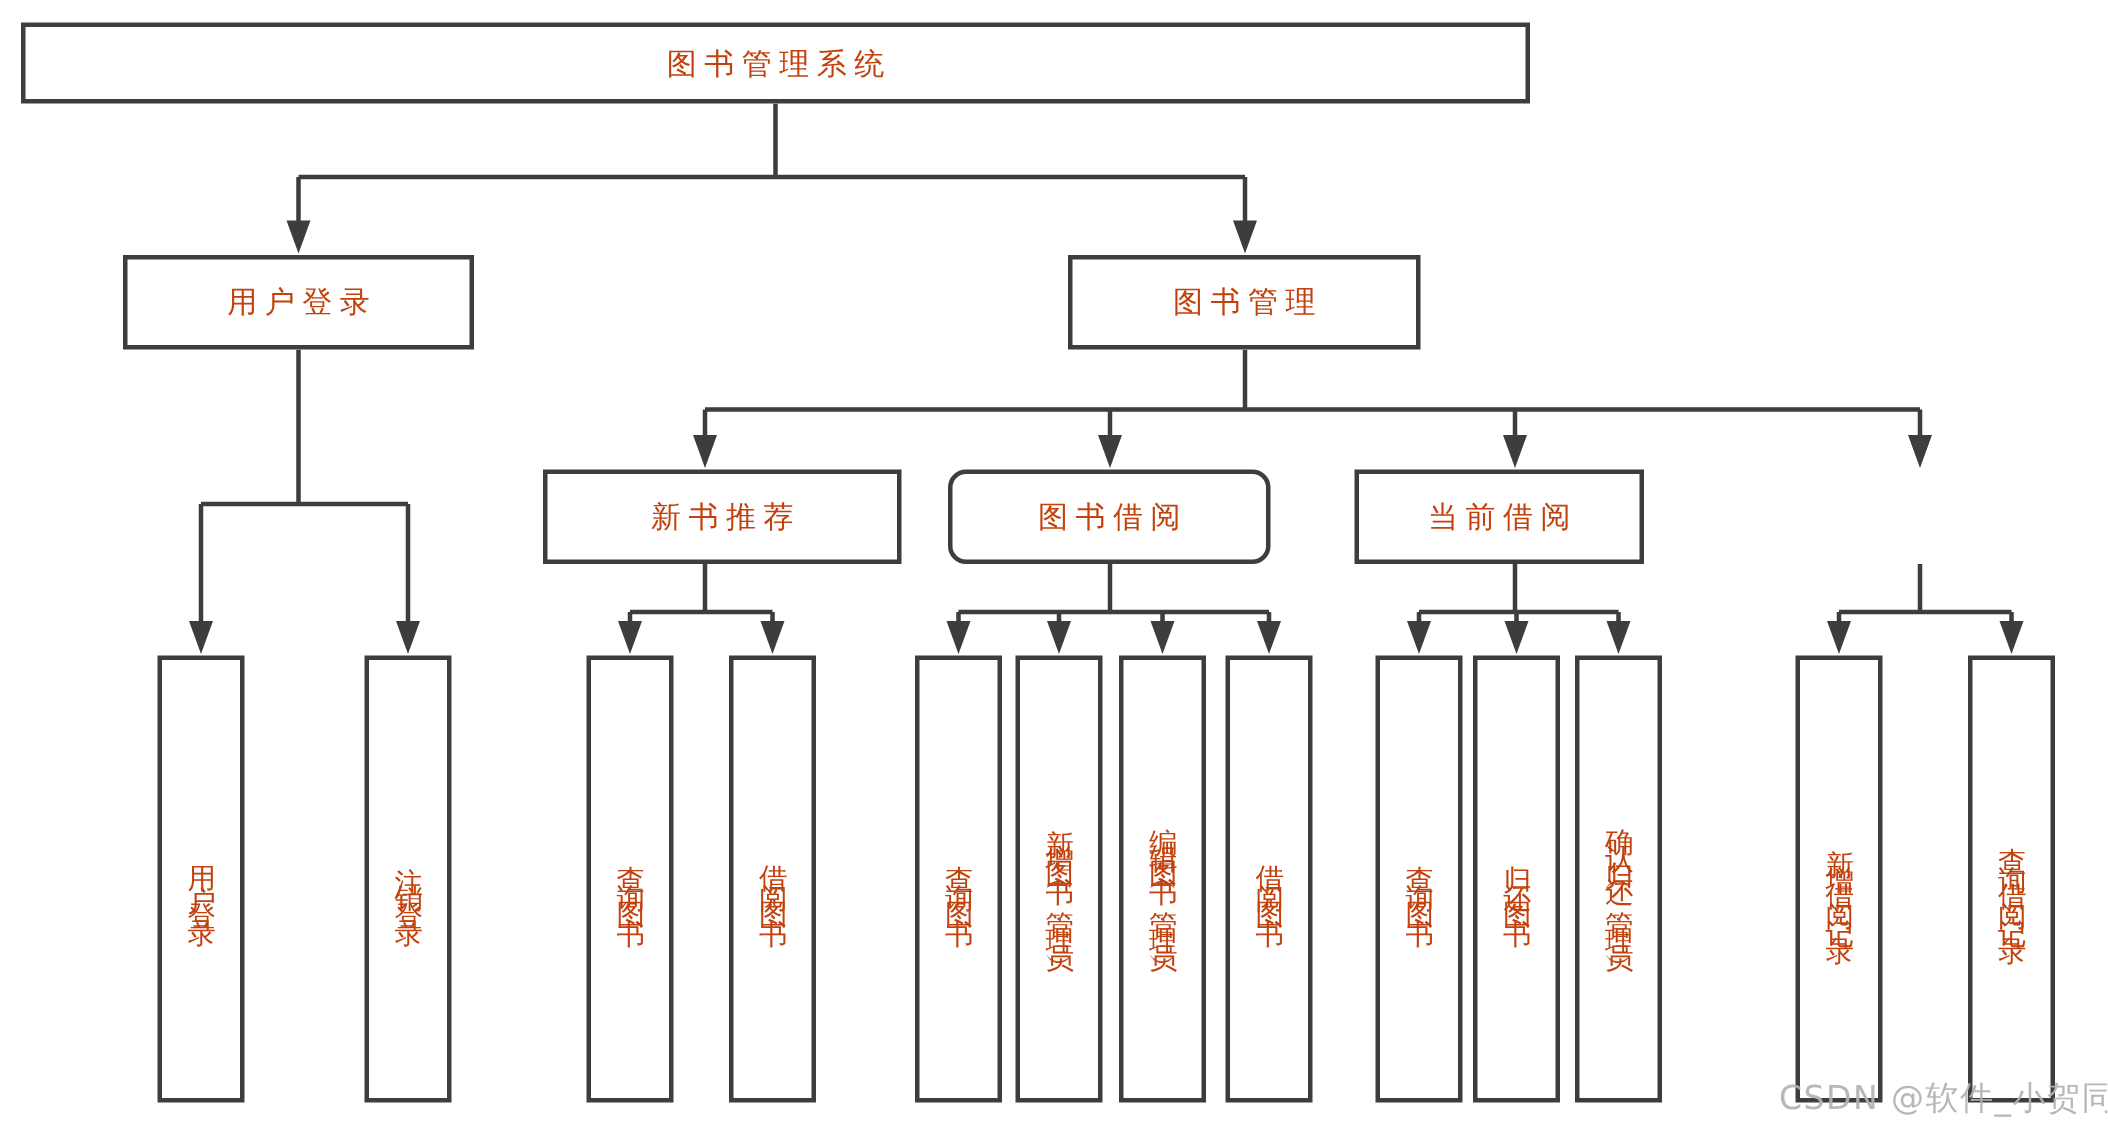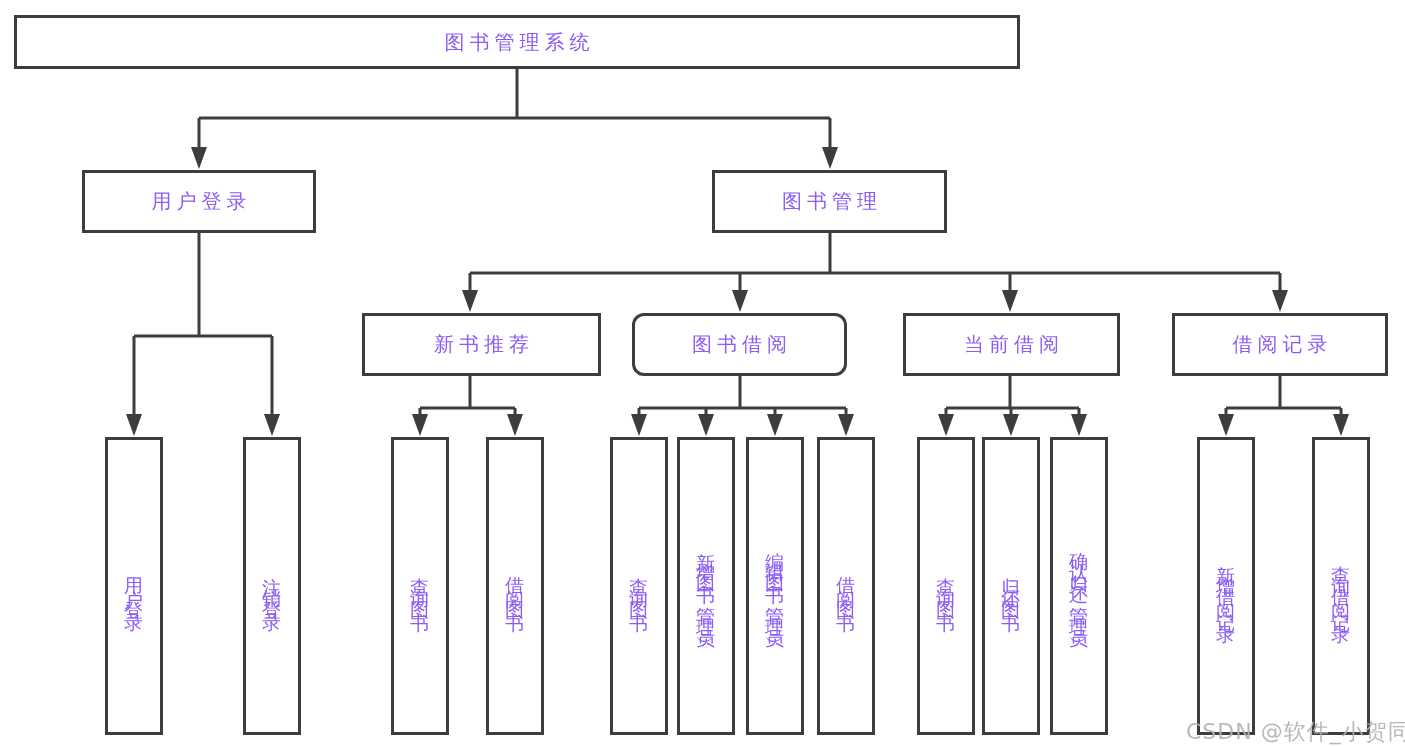--- a/index.html
+++ b/index.html
@@ -17,21 +17,21 @@
     width: 1405px; height: 747px;
   }
   .node {
     position: absolute;
     box-sizing: border-box;
     border: 3px solid #3d3d3d;
     background: #ffffff;
     display: flex;
     align-items: center;
     justify-content: center;
-    color: #8b5cf6;
+    color: #c2410c;
   }
   .node.h .node-label {
     font-size: 20px;
     letter-spacing: 5px;
     white-space: nowrap;
     text-indent: 5px; 
   }
   .node.v { width: 58px; height: 298px; top: 437px; }
   .node.v .node-label {
     writing-mode: vertical-rl;
@@ -106,25 +106,22 @@
   <div class="node h" style="left:712px; top:170px; width:235px; height:63px;font-family:Liberation Mono, monospace;">
     <span class="node-label">图书管理</span>
   </div>
 
   <div class="node h" style="left:362px; top:313px; width:239px; height:63px;">
     <span class="node-label">新书推荐</span>
   </div>
   <div class="node h" style="left:632px; top:313px; width:215px; height:63px;border-radius:12px;">
     <span class="node-label">图书借阅</span>
   </div>
-  <div class="node h" style="left:903px; top:313px; width:217px; height:63px;">
+  <div class="node h" style="left:903px; top:313px; width:193px; height:63px;">
     <span class="node-label">当前借阅</span>
-  </div>
-  <div class="node h" style="left:1172px; top:313px; width:216px; height:63px;">
-    <span class="node-label">借阅记录</span>
   </div>
 
   <div class="node v" style="left:105px;">
     <span class="node-label">用户登录</span>
   </div>
   <div class="node v" style="left:243px;">
     <span class="node-label">注销登录</span>
   </div>
 
   <div class="node v" style="left:391px;">

